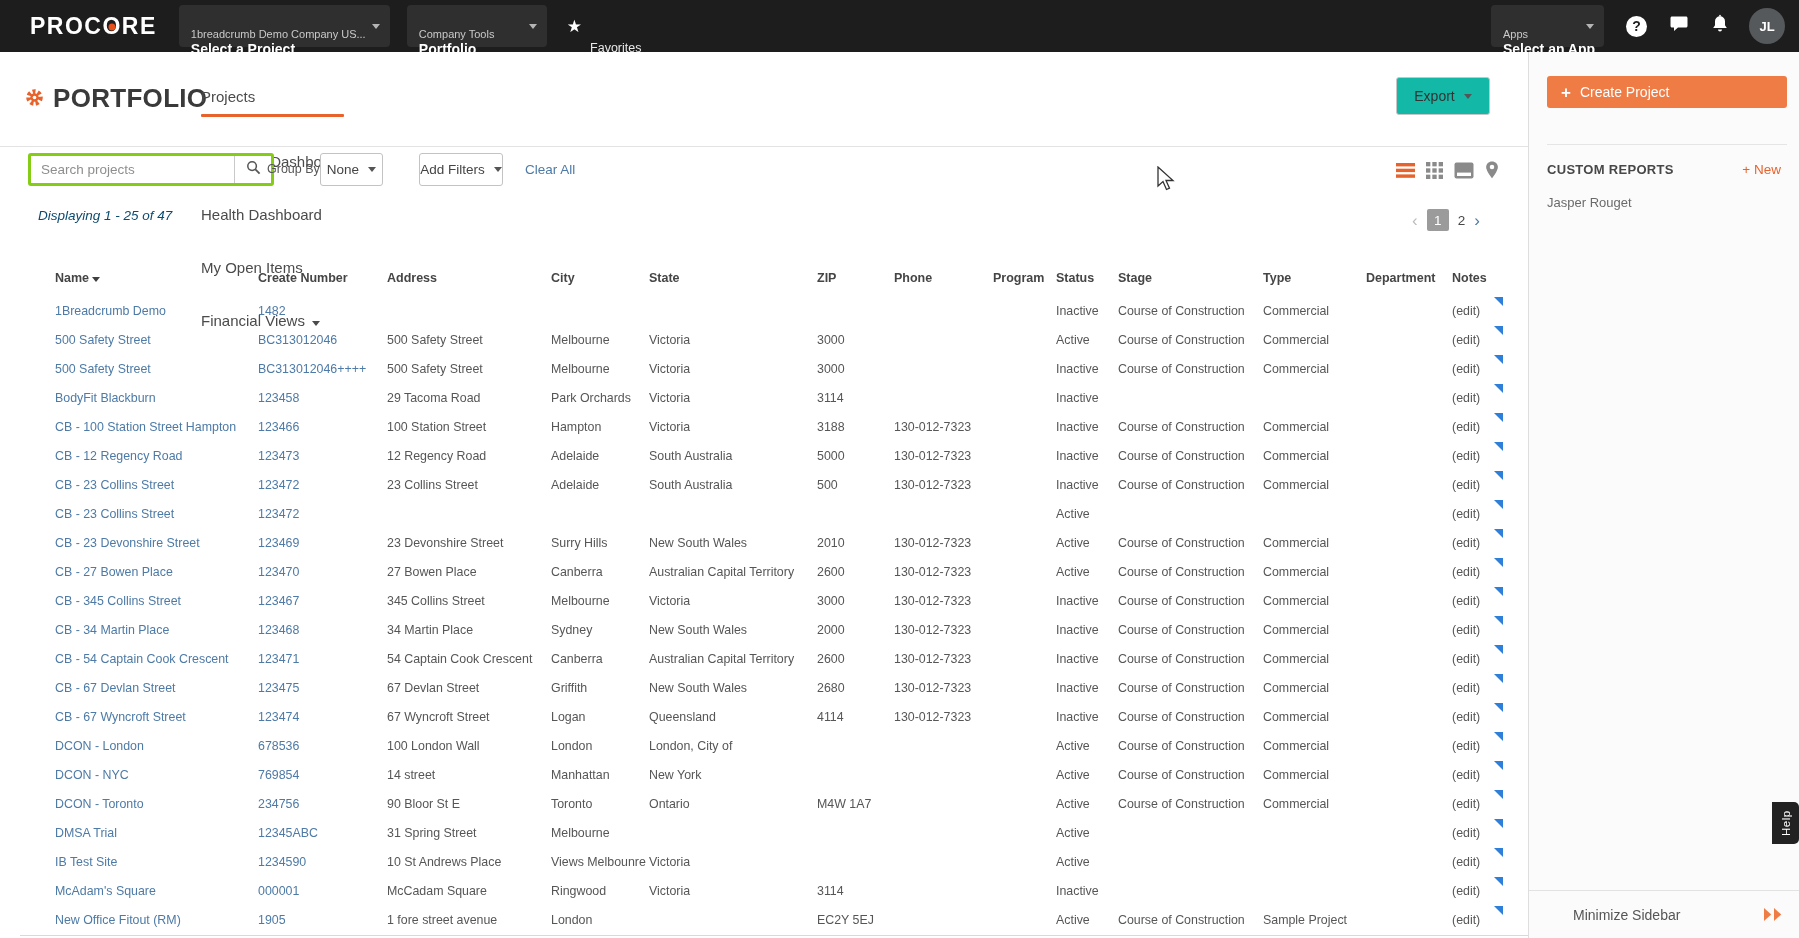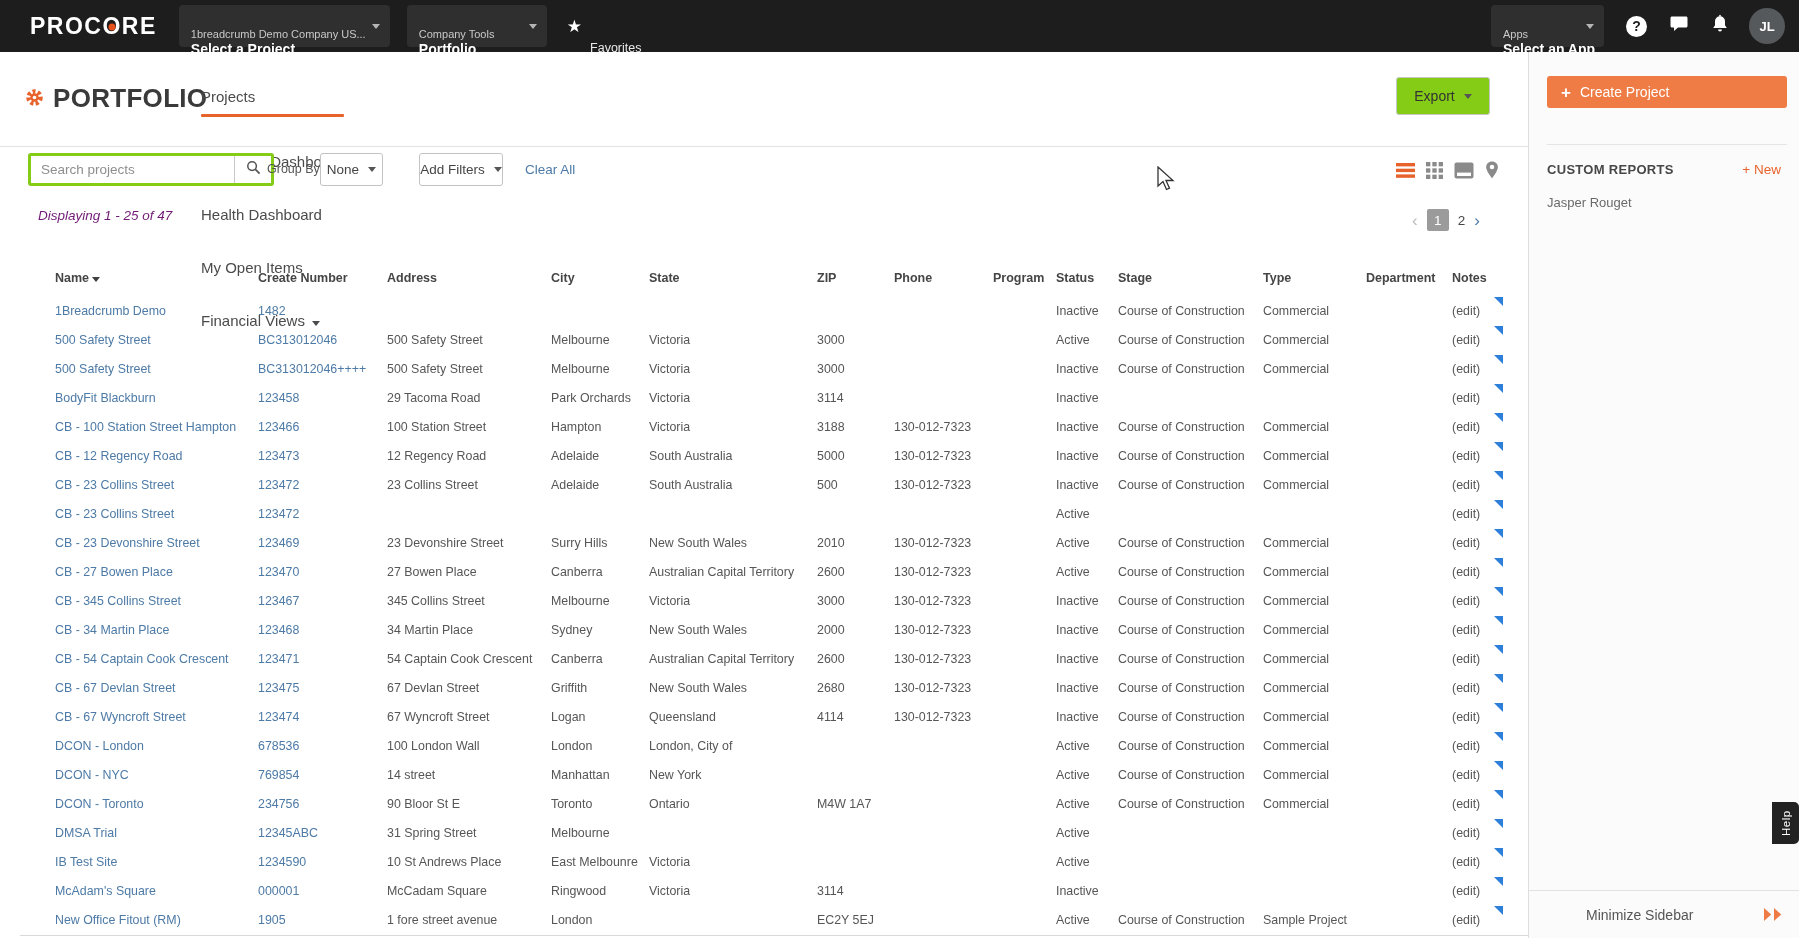--- a/index.html
+++ b/index.html
@@ -27,38 +27,38 @@
 
   
   .main { position:absolute; left:0; top:52px; width:1528px; height:886px; background:#fff; }
   .gear { position:absolute; left:25px; top:36px; }
   .page-title { position:absolute; left:53px; top:31px; font-size:26px; font-weight:700; color:#3a3a3a; letter-spacing:0.3px; }
   .tabs { position:absolute; left:201px; top:36px; display:flex; gap:36px;flex-direction:column; }
   .tab { font-size:15px; color:#4b4b4b; cursor:pointer; white-space:nowrap; }
   .tab .tab-underline { display:none; }
   .tab.active .tab-underline { display:block; height:3px; background:#e8632c; margin-top:9px; border-radius:1px; }
   .tab-caret { display:inline-block; width:0; height:0; border-left:4.5px solid transparent; border-right:4.5px solid transparent; border-top:5px solid #4b4b4b; margin-left:7px; }
-  .export-btn { position:absolute; left:1396px; top:25px; width:94px; height:38px; background:#84cc16; border:1px solid #c6c6c6; border-radius:3px; display:flex; align-items:center; justify-content:center; gap:9px; font-size:14px; color:#333; cursor:pointer; }
+  .export-btn { position:absolute; left:1396px; top:25px; width:94px; height:38px; background:#14b8a6; border:1px solid #c6c6c6; border-radius:3px; display:flex; align-items:center; justify-content:center; gap:9px; font-size:14px; color:#333; cursor:pointer; }
   .caret-gray { width:0; height:0; border-left:4.5px solid transparent; border-right:4.5px solid transparent; border-top:5px solid #555; }
   .header-divider { position:absolute; left:0; top:94px; width:1528px; height:1px; background:#e3e3e3; }
 
   
   .search-box { position:absolute; left:28px; top:101px; width:246px; height:33px; border:3px solid #84cc16; border-radius:3px; display:flex; background:#fff; }
   .search-box input { flex:1; border:none; outline:none; padding:0 10px; font-size:13.5px; color:#333; font-family:"Liberation Sans", sans-serif; min-width:0; }
   .search-box input::placeholder { color:#8e8e8e; }
   .search-btn { width:37px; border-left:1px solid #c9c9c9; display:flex; align-items:center; justify-content:center; cursor:pointer; background:#fff; }
   .group-by-label { position:absolute; left:267px; top:110px; font-size:12.5px; color:#555; }
   .dd-box { position:absolute; top:101px; height:33px; border:1px solid #c3c3c3; border-radius:3px; background:#fff; display:flex; align-items:center; justify-content:center; gap:9px; font-size:13.5px; color:#444; cursor:pointer; }
   .dd-none { left:320px; width:63px; }
   .dd-filters { left:419px; width:84px; }
   .clear-all { position:absolute; left:525px; top:110px; font-size:13.5px; color:#4d7aa6; cursor:pointer; }
   .view-switcher { position:absolute; left:1396px; top:109px; display:flex; align-items:center; gap:11px; }
   .view-btn { cursor:pointer; display:flex; align-items:center; }
 
-  .displaying { position:absolute; left:38px; top:156px; font-size:13.5px; font-style:italic; color:#701a75; }
+  .displaying { position:absolute; left:38px; top:156px; font-size:13.5px; font-style:italic; color:#0c4a6e; }
   .pagination { position:absolute; left:1412px; top:157px; display:flex; align-items:center; gap:9px; font-size:13.5px; }
   .pg-prev { color:#bcbcbc; font-size:17px; line-height:1; cursor:pointer; }
   .pg-next { color:#4d7aa6; font-size:17px; line-height:1; cursor:pointer; }
   .pg-current { width:22px; height:22px; background:#9b9b9b; color:#fff; border-radius:2px; display:flex; align-items:center; justify-content:center; cursor:pointer; }
   .pg-page { color:#474747; cursor:pointer; }
 
   
   .thead, .trow { display:grid; grid-template-columns:203px 129px 164px 98px 168px 77px 99px 63px 62px 145px 103px 86px 50px; }
   .thead { position:absolute; left:55px; top:219px; width:1447px; font-size:12.5px; font-weight:700; color:#454545; }
   .hcell { white-space:nowrap; cursor:pointer; }
@@ -74,21 +74,21 @@
   
   .sidebar { position:absolute; left:1528px; top:52px; width:271px; height:886px; background:#fbfbfb; border-left:1px solid #dedede; }
   .create-btn { position:absolute; left:18px; top:24px; width:240px; height:32px; background:#ef7b45; border-radius:3px; color:#fff; font-size:14px; display:flex; align-items:center; padding-left:14px; gap:9px; cursor:pointer; }
   .create-btn .plus { font-size:17px; font-weight:700; line-height:1; }
   .sb-divider { position:absolute; left:18px; top:92px; width:240px; height:1px; background:#e5e5e5; }
   .custom-reports { position:absolute; left:18px; top:110px; font-size:13px; font-weight:700; color:#474747; letter-spacing:0.3px; }
   .new-link { position:absolute; right:18px; top:110px; font-size:13.5px; color:#e8632c; cursor:pointer; }
   .report-item { position:absolute; left:18px; top:143px; font-size:13px; color:#6a6a6a; cursor:pointer; }
   .sb-bottom-divider { position:absolute; left:0; top:838px; width:271px; height:1px; background:#e2e2e2; }
   .minimize-row { position:absolute; left:0; top:839px; width:271px; height:47px; display:flex; align-items:center; cursor:pointer; }
-  .minimize-label { margin-left:57px; font-size:14px; color:#555; }
+  .minimize-label { margin-left:44px; font-size:14px; color:#555; }
   .minimize-icon { margin-left:auto; margin-right:14px; display:flex; }
 
   
   .help-tab { position:absolute; right:0; top:802px; width:27px; height:42px; background:#222; color:#fff; border-radius:5px 0 0 5px; display:flex; align-items:center; justify-content:center; writing-mode:vertical-rl; transform:rotate(180deg); font-size:11.5px; letter-spacing:0.5px; cursor:pointer; }
 
   .cursor { position:absolute; left:1156px; top:114px; z-index:50; pointer-events:none; }
 </style>
 </head>
 <body>
 
@@ -547,21 +547,21 @@
           <div class="cell col-stage"></div>
           <div class="cell col-type"></div>
           <div class="cell col-department"></div>
           <div class="cell col-notes edit-link">(edit)</div>
           <span class="row-marker"></span>
         </div>
         <div class="trow">
           <div class="cell col-name link">IB Test Site</div>
           <div class="cell col-number link">1234590</div>
           <div class="cell col-address">10 St Andrews Place</div>
-          <div class="cell col-city">East Melbounre</div>
+          <div class="cell col-city">Views Melbounre</div>
           <div class="cell col-state">Victoria</div>
           <div class="cell col-zip"></div>
           <div class="cell col-phone"></div>
           <div class="cell col-program"></div>
           <div class="cell col-status">Active</div>
           <div class="cell col-stage"></div>
           <div class="cell col-type"></div>
           <div class="cell col-department"></div>
           <div class="cell col-notes edit-link">(edit)</div>
           <span class="row-marker"></span>

